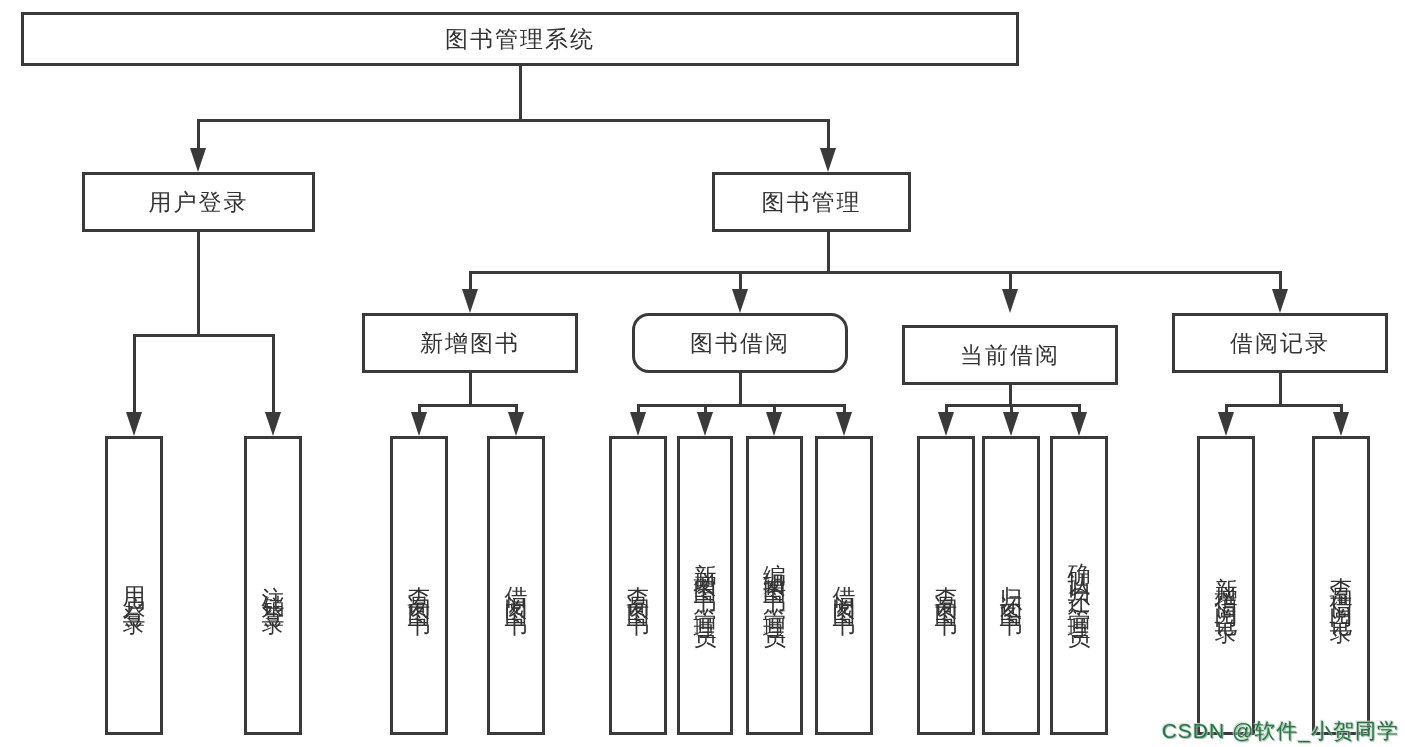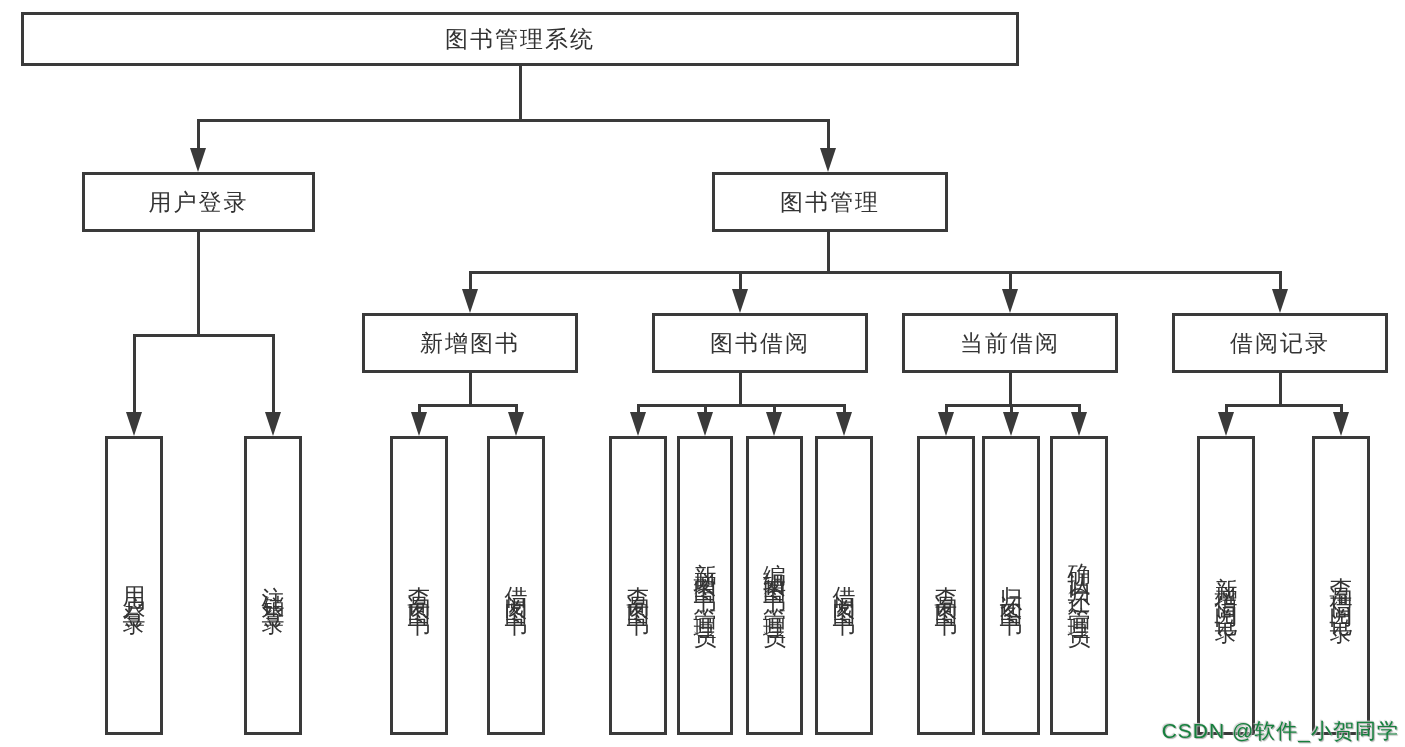--- a/index.html
+++ b/index.html
@@ -115,48 +115,48 @@
       </div>
       <div class="node hbox" style="left: 82px; top: 172px; width: 233px; height: 60px;">
         <span class="label">用户登录</span>
       </div>
       <div class="node vbox" style="left: 105px; top: 436px; width: 58px; height: 299px;">
         <span class="label">用户登录</span>
       </div>
       <div class="node vbox" style="left: 244px; top: 436px; width: 58px; height: 299px;">
         <span class="label">注销登录</span>
       </div>
-      <div class="node hbox" style="left: 712px; top: 172px; width: 236px; height: 60px;">
+      <div class="node hbox" style="left: 712px; top: 172px; width: 199px; height: 60px;">
         <span class="label">图书管理</span>
       </div>
       <div class="node hbox" style="left: 362px; top: 313px; width: 216px; height: 60px;">
         <span class="label">新增图书</span>
       </div>
       <div class="node vbox" style="left: 390px; top: 436px; width: 58px; height: 299px;">
         <span class="label">查询图书</span>
       </div>
       <div class="node vbox" style="left: 487px; top: 436px; width: 58px; height: 299px;">
         <span class="label">借阅图书</span>
       </div>
-      <div class="node hbox" style="left: 652px; top: 313px; width: 216px; height: 60px;">
+      <div class="node hbox" style="left: 632px; top: 313px; width: 216px; height: 60px; border-radius: 17px;">
         <span class="label">图书借阅</span>
       </div>
       <div class="node vbox" style="left: 609px; top: 436px; width: 58px; height: 299px;">
         <span class="label">查询图书</span>
       </div>
       <div class="node vbox" style="left: 677px; top: 436px; width: 56px; height: 299px;">
         <span class="label">新增图书（管理员）</span>
       </div>
       <div class="node vbox" style="left: 746px; top: 436px; width: 57px; height: 299px;">
         <span class="label">编辑图书（管理员）</span>
       </div>
       <div class="node vbox" style="left: 815px; top: 436px; width: 58px; height: 299px;">
         <span class="label">借阅图书</span>
       </div>
-      <div class="node hbox" style="left: 902px; top: 313px; width: 216px; height: 60px;">
+      <div class="node hbox" style="left: 902px; top: 325px; width: 216px; height: 60px;">
         <span class="label">当前借阅</span>
       </div>
       <div class="node vbox" style="left: 917px; top: 436px; width: 58px; height: 299px;">
         <span class="label">查询图书</span>
       </div>
       <div class="node vbox" style="left: 982px; top: 436px; width: 58px; height: 299px;">
         <span class="label">归还图书</span>
       </div>
       <div class="node vbox" style="left: 1050px; top: 436px; width: 58px; height: 299px;">
         <span class="label">确认归还（管理员）</span>

